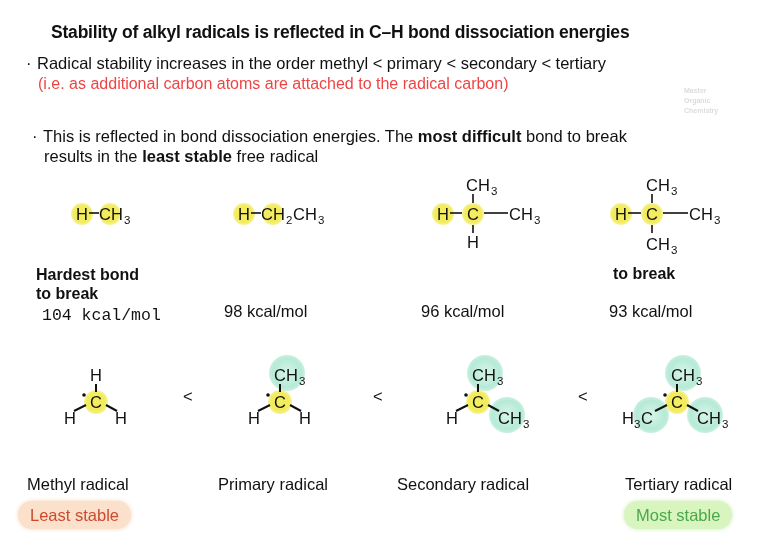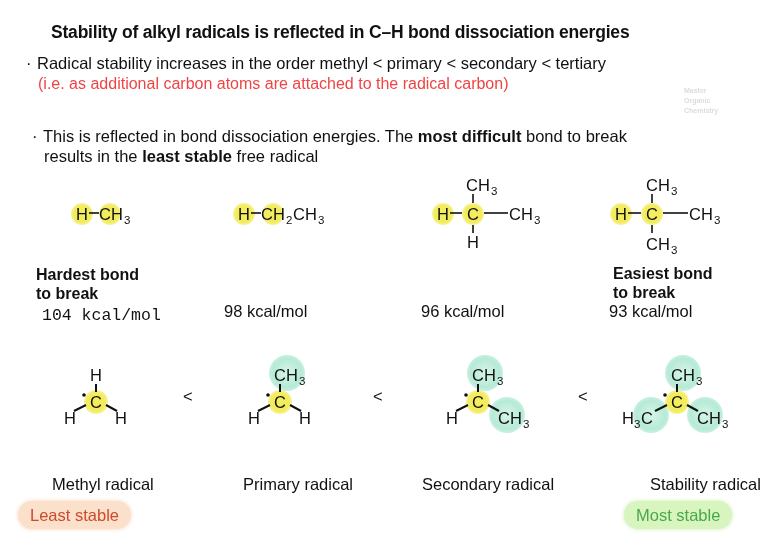--- a/index.html
+++ b/index.html
@@ -9,21 +9,21 @@
   .title { left:51px; top:22px; font-size:17.5px; font-weight:bold; letter-spacing:-0.2px; }
   .b1 { left:26px; top:54px; font-size:16.5px; }
   .b1g { left:38px; top:75px; font-size:16px; color:#ef4444; }
   .b2 { left:32px; top:127px; font-size:16.5px; }
   .b2b { left:44px; top:147px; font-size:16.5px; }
   .bullet { display:inline-block; width:11px; }
   .bold { font-weight:bold; }
   .wm { left:684px; top:86px; font-size:7px; line-height:10px; color:#dcdcdc; font-weight:bold; white-space:normal; width:60px; }
   .lbl-bold { font-size:16px; font-weight:bold; line-height:19px; }
   .energy { font-size:16.5px; }
-  .rname { font-size:16.5px; top:475px;margin-left:25px; }
+  .rname { font-size:16.5px; top:475px; }
   .badge { top:501px; height:28px; border-radius:14px; font-size:16.5px; line-height:28px; padding:0 12px; }
   .badge-least { left:18px; background:#fbe0cc; color:#cc4a2e; box-shadow:0 0 4px #fbd5b9; }
   .badge-most { left:624px; background:#d8f5c0; color:#4aa84a; box-shadow:0 0 4px #cdeeb3; }
   svg { position:absolute; left:0; top:0; overflow:visible; }
   .mol text { font-family:"Liberation Sans", sans-serif; font-size:16.5px; fill:#111; }
   .mol text.sub { font-size:11.5px; }
 </style>
 </head>
 <body>
 
@@ -187,24 +187,23 @@
 </svg>
 
 <div class="abs lbl-bold" style="left:36px; top:265px;">
   <div>Hardest bond</div>
   <div>to break</div>
 </div>
 <div class="abs energy" style="left:42px; top:306px;font-family:Liberation Mono, monospace;">104 kcal/mol</div>
 <div class="abs energy" style="left:212px; top:302px;margin-left:12px;">98 kcal/mol</div>
 <div class="abs energy" style="left:421px; top:302px;">96 kcal/mol</div>
 <div class="abs lbl-bold" style="left:613px; top:264px;">
-  <div>Easiest bond</div>
   <div>to break</div>
 </div>
 <div class="abs energy" style="left:609px; top:302px;">93 kcal/mol</div>
 
 <div class="abs rname" style="left:27px;">Methyl radical</div>
 <div class="abs rname" style="left:218px;">Primary radical</div>
 <div class="abs rname" style="left:397px;">Secondary radical</div>
-<div class="abs rname" style="left:625px;">Stability radical</div>
+<div class="abs rname" style="left:625px;">Tertiary radical</div>
 
 <div class="abs badge badge-least">Least stable</div>
 <div class="abs badge badge-most">Most stable</div>
 
 </body></html>

